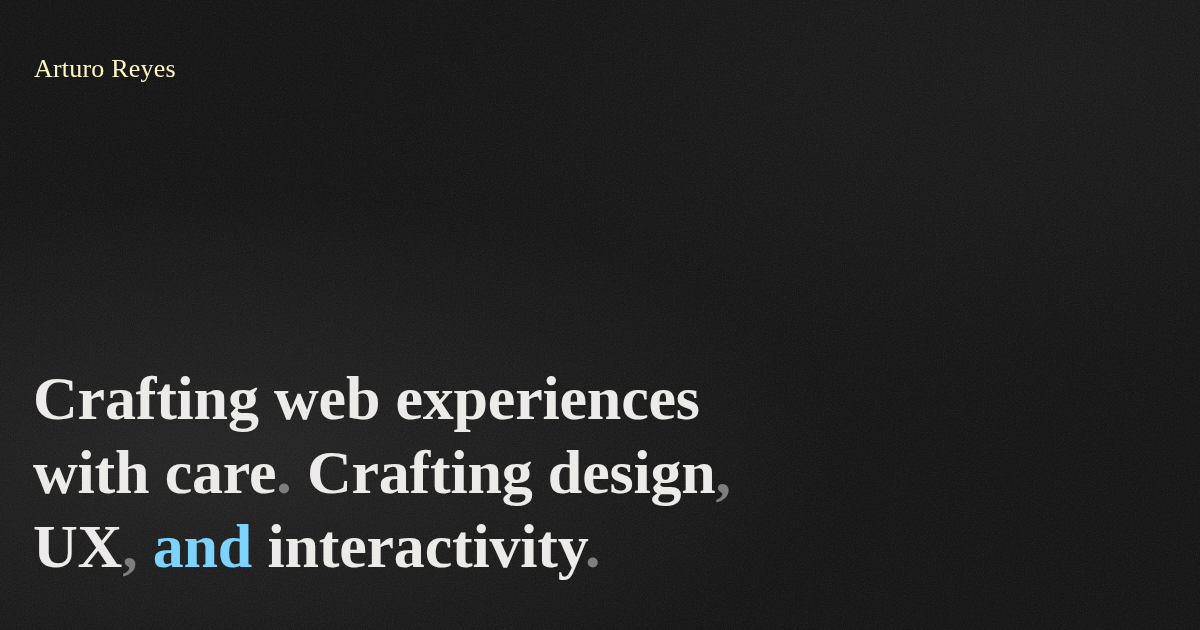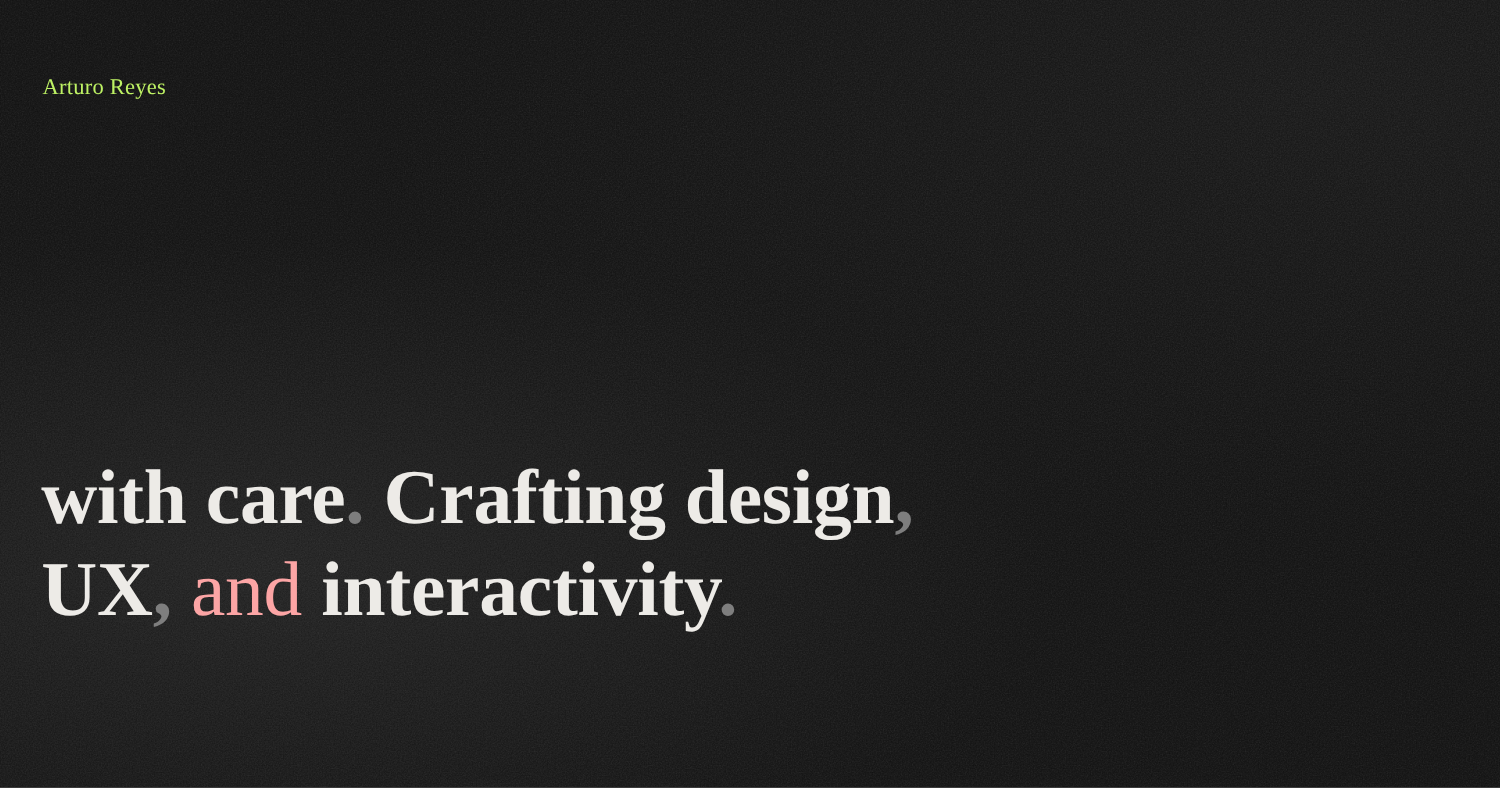--- a/index.html
+++ b/index.html
@@ -53,25 +53,25 @@
     width: 100%;
     height: 100%;
   }
 
   
   .byline {
     position: absolute;
     left: 34px;
     top: 56px;
     font-family: "Liberation Serif", "DejaVu Serif", serif;
-    font-size: 18px;
+    font-size: 26px;
     font-weight: 400;
     line-height: 26px;
     letter-spacing: 0.2px;
-    color: #bef264;
+    color: #fef9c3;
     white-space: nowrap;
   }
 
   
   .headline {
     position: absolute;
     left: 33px;
     top: 361px;
     width: 1060px;
     margin: 0;
@@ -89,22 +89,22 @@
   }
 
   
   .punct {
     color: #7e7e7e;
     font-weight: 700;
   }
 
   
   .soft-word {
-    color: #fca5a5;
-    font-weight: 400;
+    color: #7dd3fc;
+    font-weight: 700;
   }
 </style>
 </head>
 <body>
 
 <div class="og-card">
 
   <div class="bg-vignette"></div>
 
   <svg class="bg-noise" xmlns="http://www.w3.org/2000/svg" width="1204" height="634" aria-hidden="true">
@@ -119,20 +119,23 @@
   </svg>
 
   <div class="content">
 
     <div class="byline">
       <span>Arturo Reyes</span>
     </div>
 
     <h1 class="headline">
 
+      <span class="hl-line">
+        <span>Crafting web experiences</span>
+      </span>
 
       <span class="hl-line">
         <span>with care</span><span class="punct">.</span><span> Crafting design</span><span class="punct">,</span>
       </span>
 
       <span class="hl-line">
         <span>UX</span><span class="punct">,</span><span class="soft-word"> and </span><span>interactivity</span><span class="punct">.</span>
       </span>
 
     </h1>

